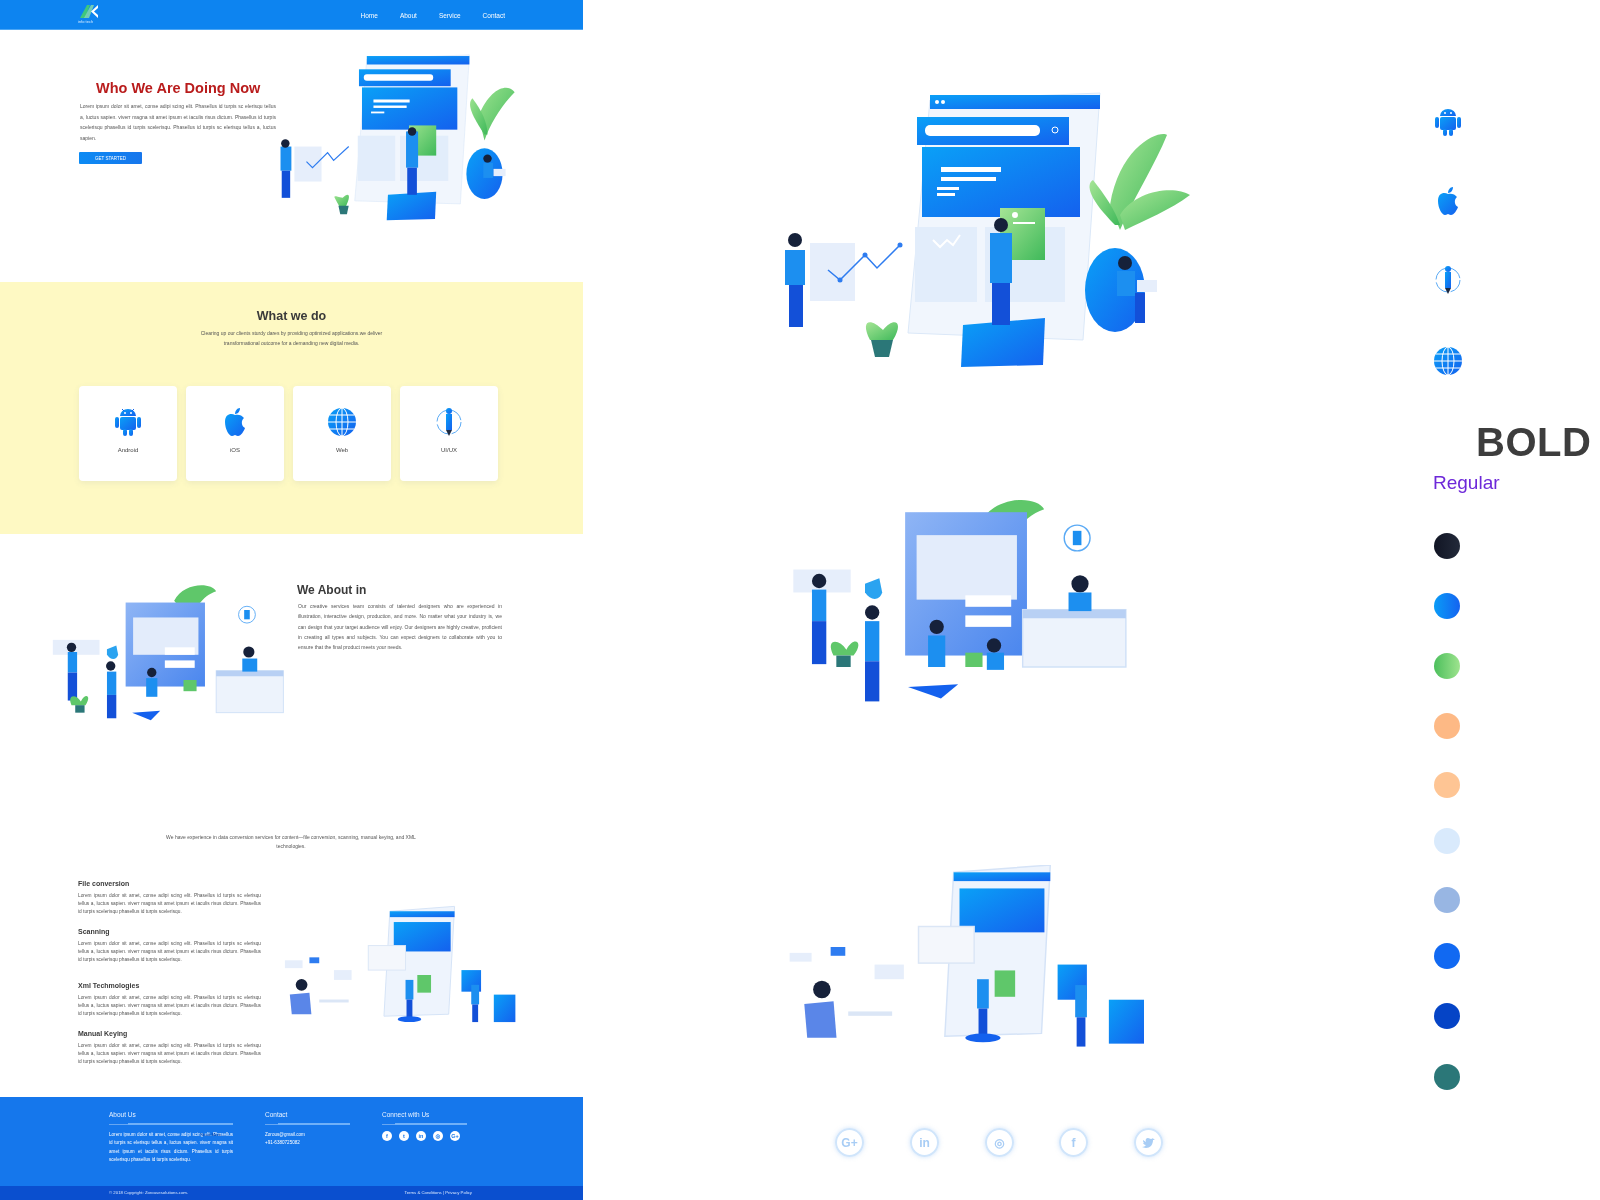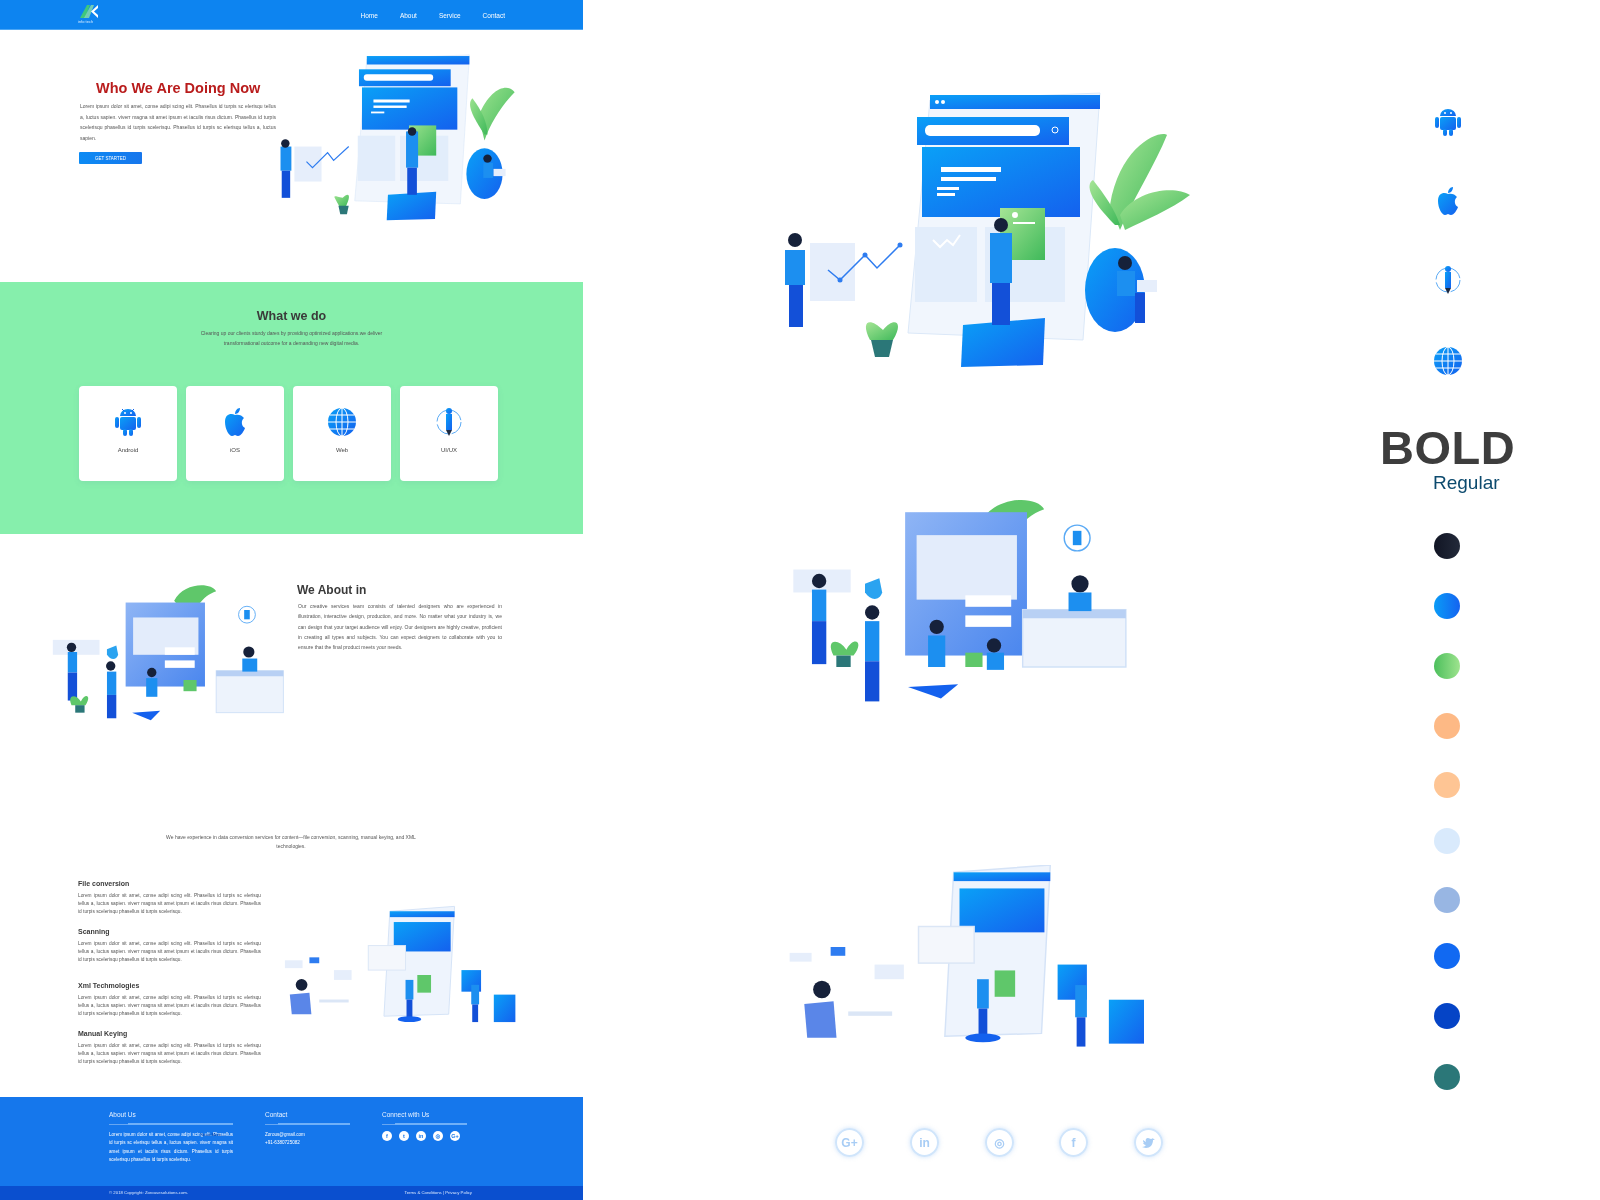--- a/index.html
+++ b/index.html
@@ -14,21 +14,21 @@
   .logo .tag { position: absolute; left: 0; top: 14px; font-size: 4px; color: #d9ecff; white-space: nowrap; }
   .nav-links { position: absolute; right: 78px; top: 0; height: 30px; display: flex; align-items: center; gap: 22px; }
   .nav-links a { color: #fff; font-size: 6.5px; text-decoration: none; }
 
   
   .hero-title { position: absolute; left: 80px; top: 80px; font-size: 14.5px; font-weight: bold; color: #b91c1c; white-space: nowrap; margin-left: 16px; }
   .hero-text { position: absolute; left: 80px; top: 101px; width: 196px; font-size: 5px; line-height: 10.5px; color: #555; text-align: justify; }
   .btn-start { position: absolute; left: 79px; top: 152px; width: 63px; height: 12px; background: linear-gradient(90deg,#0c8bf4,#1776ec); color: #fff; font-size: 4.5px; border: none; display: flex; align-items: center; justify-content: center; border-radius: 1px; }
 
   
-  .wwd { position: absolute; left: 0; top: 282px; width: 583px; height: 252px; background: #86efac; }
+  .wwd { position: absolute; left: 0; top: 282px; width: 583px; height: 252px; background: #fef9c3; }
   .wwd-title { position: absolute; left: 0; width: 583px; top: 27px; text-align: center; font-size: 12.5px; font-weight: bold; color: #3a3a3a; }
   .wwd-sub { position: absolute; left: 191px; width: 201px; top: 46px; text-align: center; font-size: 5px; line-height: 10px; color: #555; }
   .cards { position: absolute; left: 79px; top: 104px; display: flex; gap: 9px; }
   .card { width: 98px; height: 95px; background: #fff; border-radius: 4px; box-shadow: 0 2px 6px rgba(80,110,160,0.10); position: relative; }
   .card .ic { position: absolute; left: 34px; top: 20px; width: 30px; height: 32px; }
   .card .lbl { position: absolute; left: 0; width: 98px; top: 61px; text-align: center; font-size: 6px; color: #444; }
 
   
   .strong-title { position: absolute; left: 297px; top: 583px; font-size: 12px; font-weight: bold; color: #3a3a3a; }
   .strong-text { position: absolute; left: 298px; top: 601px; width: 204px; font-size: 5px; line-height: 10.3px; color: #555; text-align: justify; }
@@ -52,22 +52,22 @@
   .social-row { display: flex; gap: 7px; margin-top: 4px; }
   .soc { width: 10px; height: 10px; border-radius: 50%; background: #fff; color: #1577ec; font-size: 5.5px; font-weight: bold; display: flex; align-items: center; justify-content: center; }
   .copy { position: absolute; left: 109px; top: 1190px; font-size: 4.3px; color: #d9e8ff; }
   .terms { position: absolute; right: 111px; top: 1190px; font-size: 4.3px; color: #d9e8ff; }
 
   
   .illus { position: absolute; }
 
   
   .pal-icon { position: absolute; left: 1433px; width: 30px; height: 34px; }
-  .type-bold { position: absolute; left: 1380px; top: 420px; font-size: 47px; font-weight: bold; color: #3d3d3d; letter-spacing: 0.5px; }
-  .type-reg { position: absolute; left: 1433px; top: 472px; font-size: 19px; color: #0c4a6e; }
+  .type-bold { position: absolute; left: 1476px; top: 420px; font-size: 40px; font-weight: bold; color: #3d3d3d; letter-spacing: 0.5px; }
+  .type-reg { position: absolute; left: 1433px; top: 472px; font-size: 19px; color: #6d28d9; }
   .swatch { position: absolute; left: 1434px; width: 26px; height: 26px; border-radius: 50%; }
   .socbig { position: absolute; top: 1128px; width: 29px; height: 29px; border-radius: 50%; border: 2px solid #d0e5fb; color: #a8cdf5; font-size: 12px; font-weight: bold; display: flex; align-items: center; justify-content: center; box-shadow: 0 0 4px rgba(160,200,245,0.5); }
 </style>
 </head>
 <body>
 
 <div class="canvas">
 
   <div class="site">
 

